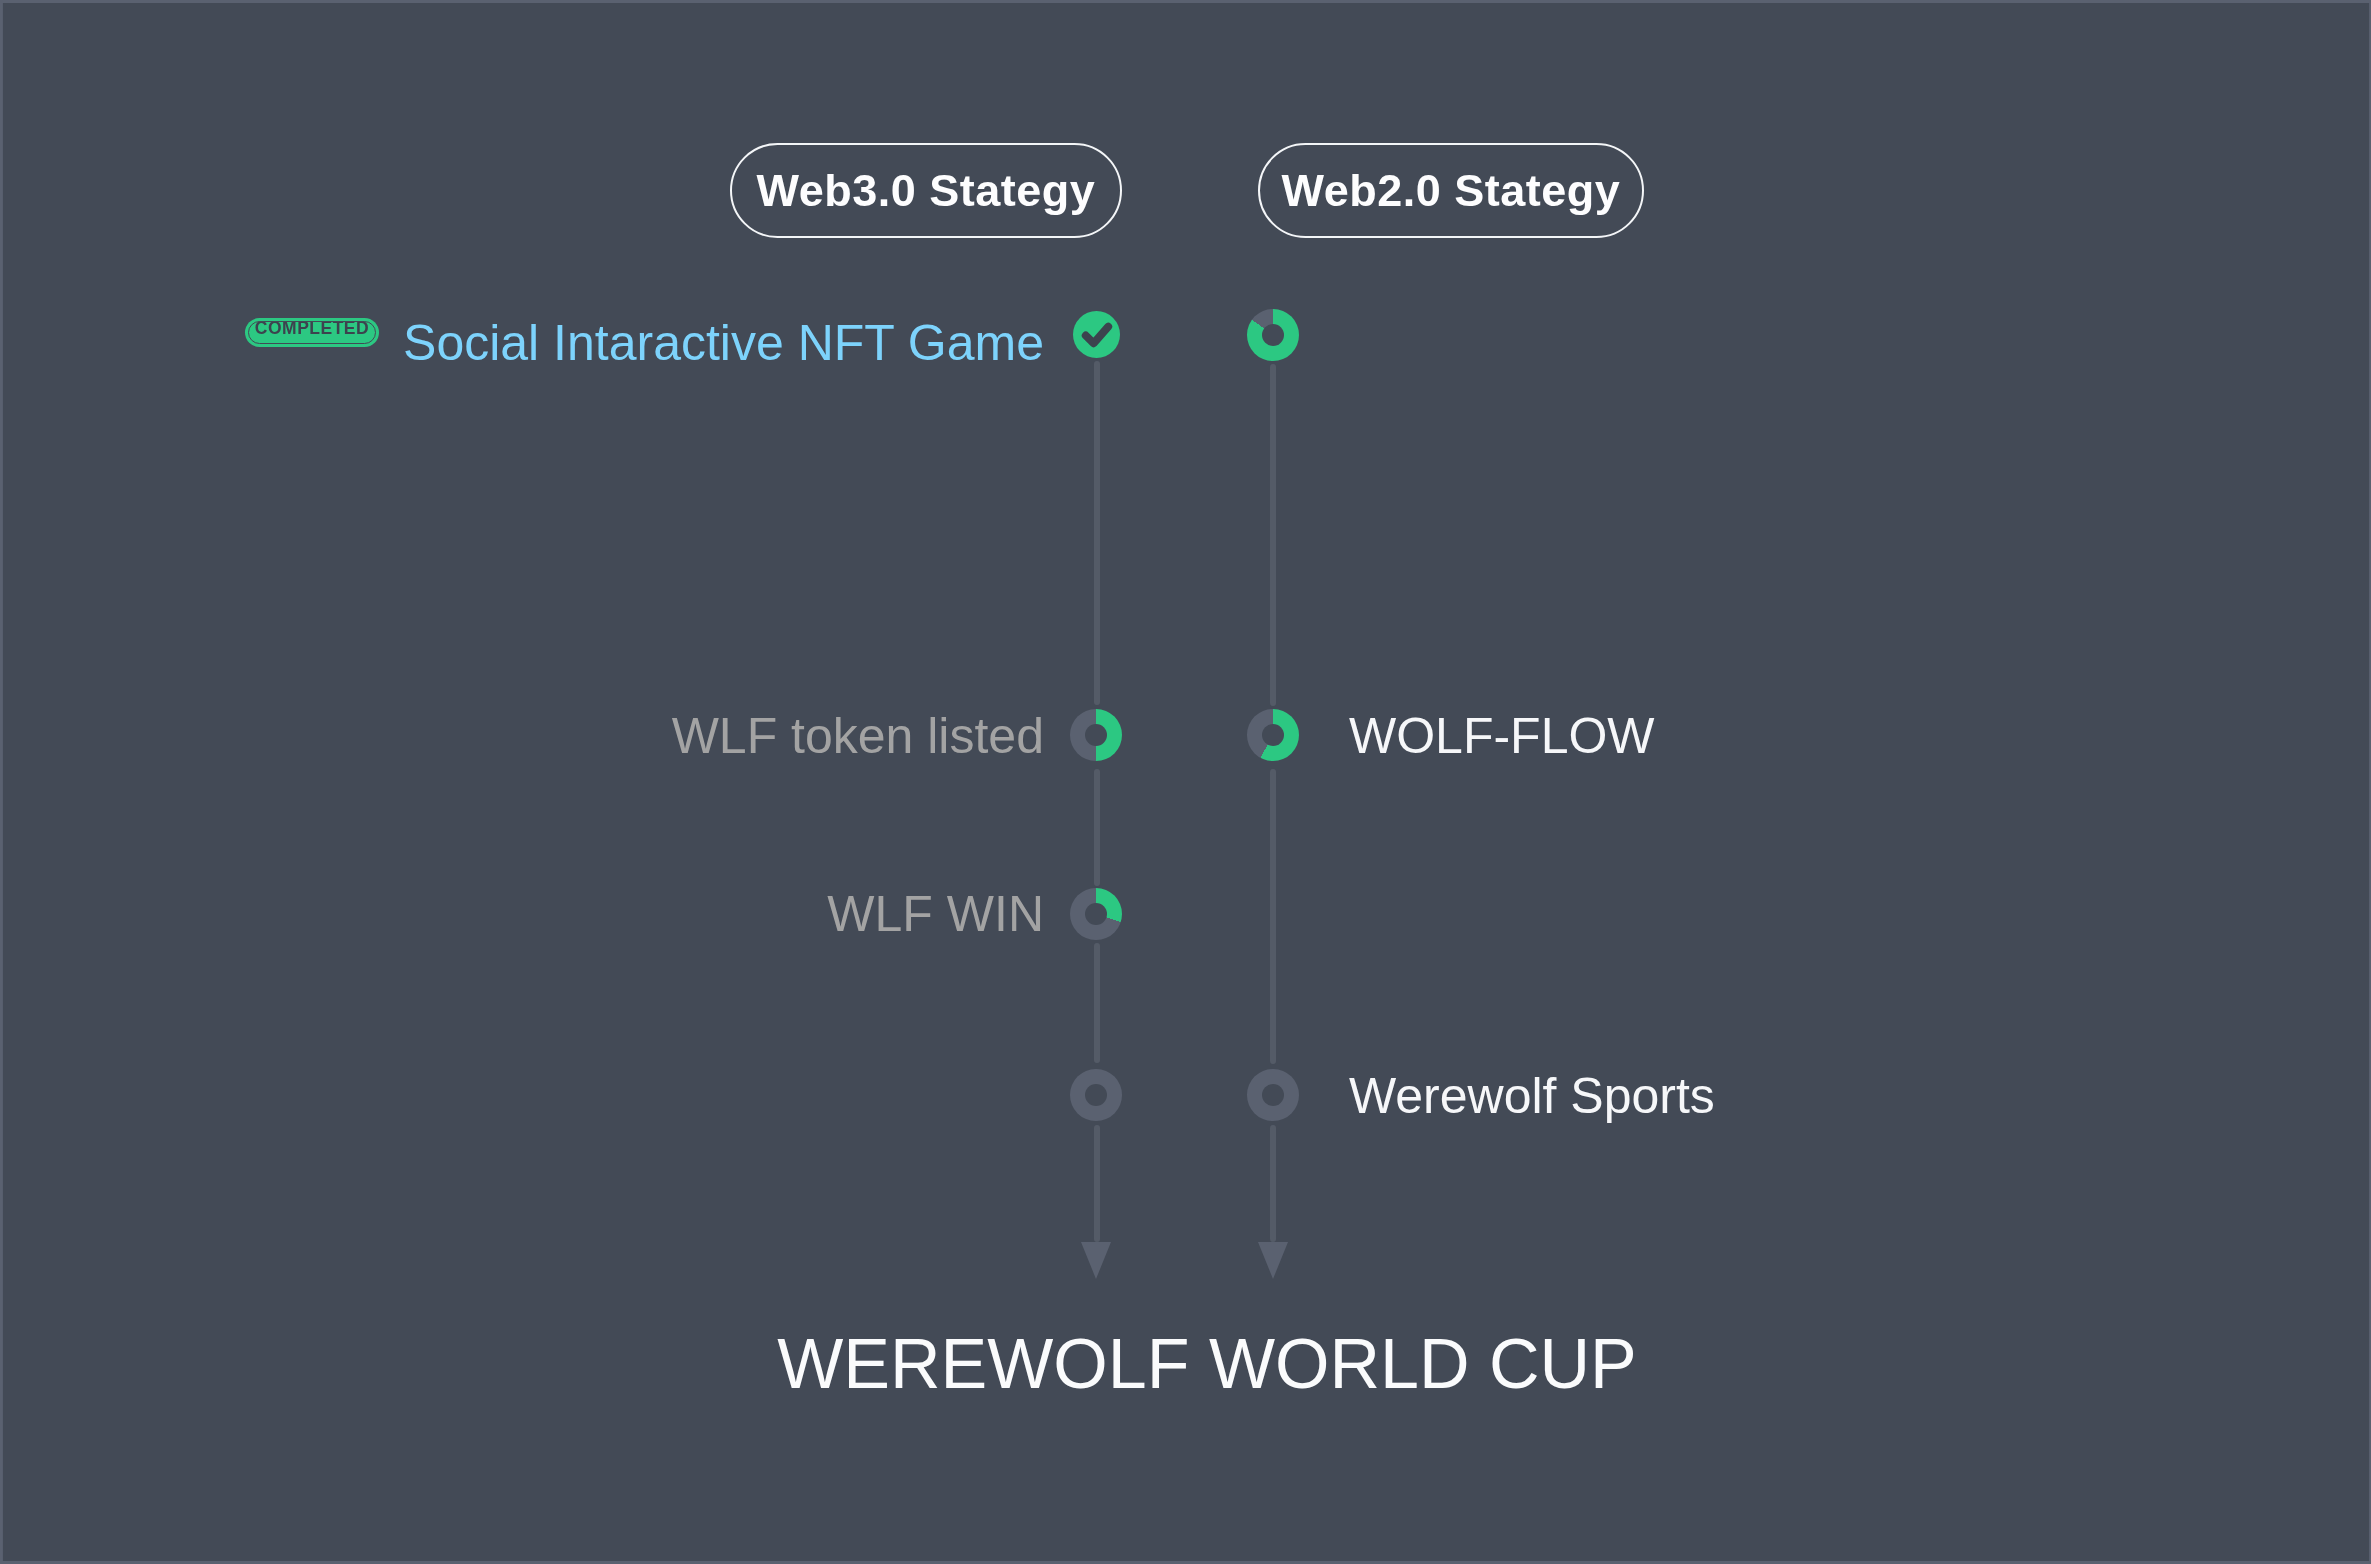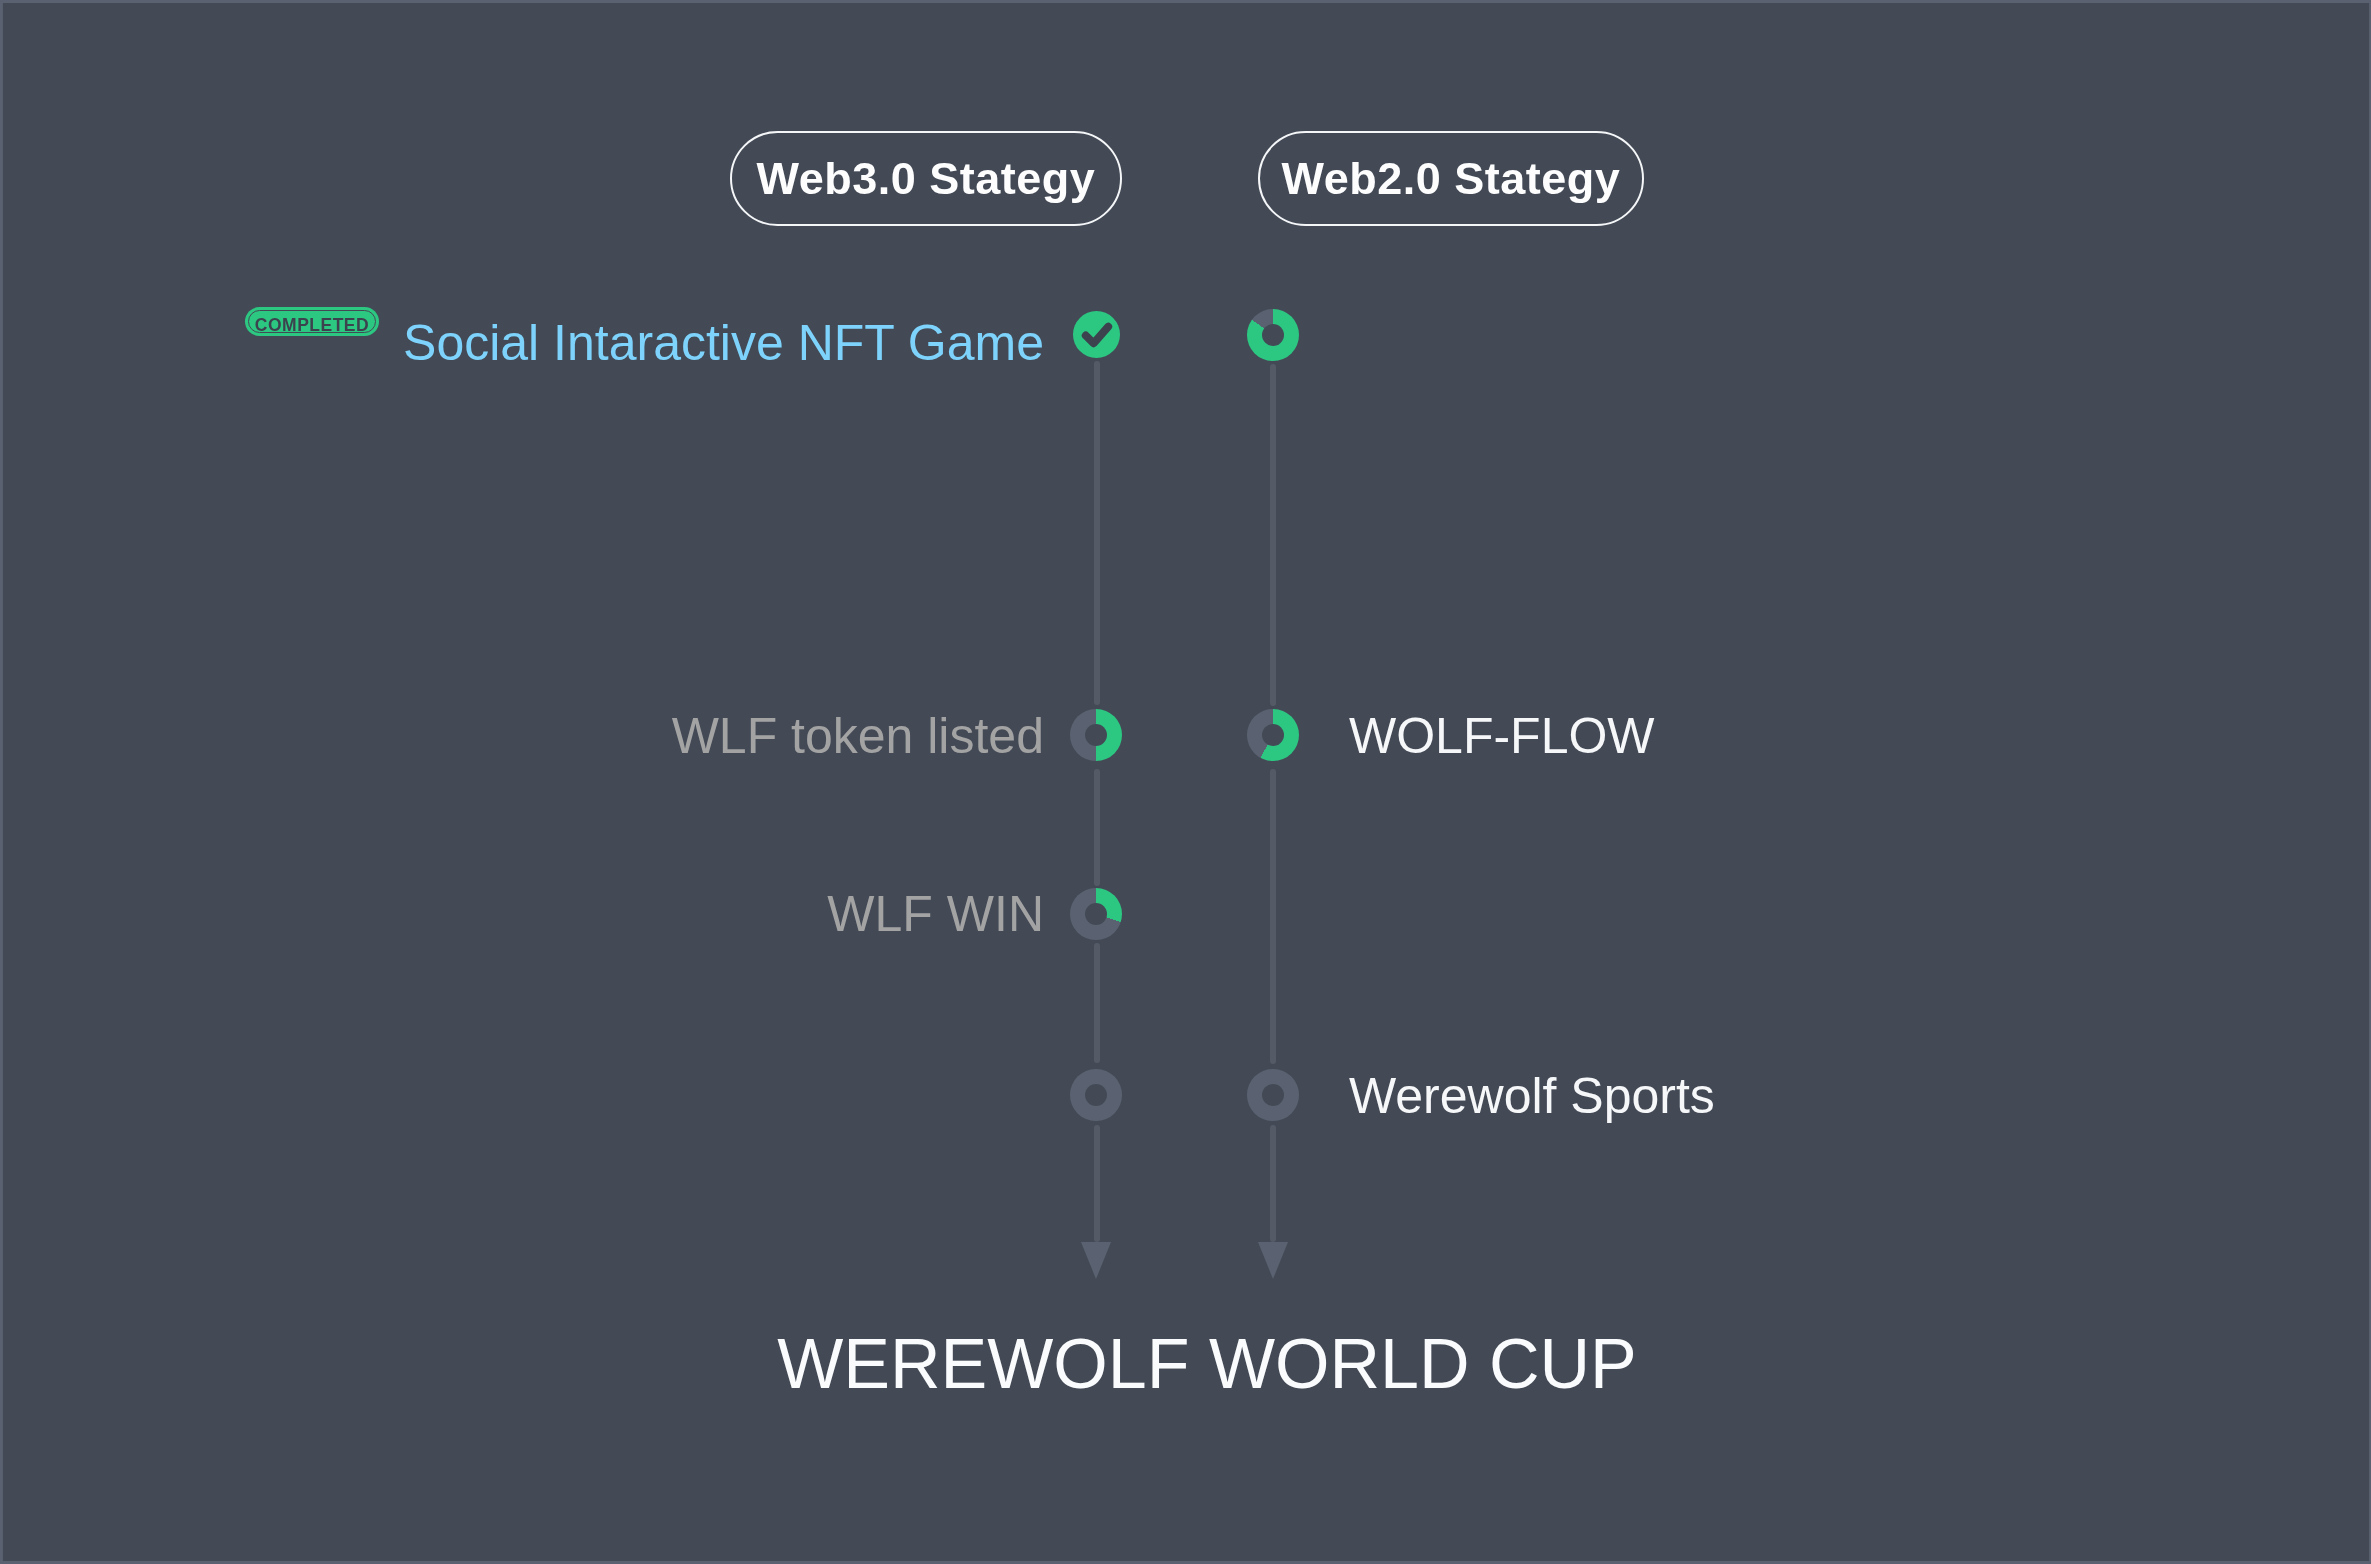--- a/index.html
+++ b/index.html
@@ -6,21 +6,21 @@
   .stage{
     position:relative;
     width:2372px;height:1564px;
     background:#434a56;
     box-shadow:inset 0 0 0 2.9px #5a6170;
     overflow:hidden;
     font-family:"Liberation Sans", sans-serif;
   }
   
   .pill{
-    position:absolute;top:131px;height:95px;
+    position:absolute;top:143px;height:95px;
     border:2.9px solid #f4f6f8;border-radius:58px;
     box-sizing:border-box;
     display:flex;align-items:center;justify-content:center;
     color:#fdfdfe;font-size:45px;font-weight:bold;letter-spacing:0.5px;
   }
   .pill-web3{left:730px;width:392px;}
   .pill-web2{left:1258px;width:386px;}
   
   .tl-seg{position:absolute;width:5.8px;border-radius:2.9px;background:#545b67;}
   .seg-l1{left:1094px;top:361px;height:344px;}
@@ -48,24 +48,24 @@
     content:"";position:absolute;inset:14.6px;border-radius:50%;background:#434a56;
   }
   .donut-l2{left:1070px;top:709px;}
   .donut-l3{left:1070px;top:888px;}
   .donut-l4{left:1070px;top:1069px;}
   .donut-r1{left:1247px;top:309px;}
   .donut-r2{left:1247px;top:709px;}
   .donut-r4{left:1247px;top:1069px;}
   
   .badge{
-    position:absolute;left:245px;top:307px;width:134px;height:29px;
+    position:absolute;left:245px;top:318px;width:134px;height:29px;
     background:#2cc882;border-radius:15.5px;
     outline:1.9px solid #434a56;outline-offset:-4.9px;
-    display:flex;align-items:flex-end;justify-content:center;
+    display:flex;align-items:flex-start;justify-content:center;
     color:#3c434e;font-size:17.5px;font-weight:bold;letter-spacing:0.5px;
   }
   
   .label-left{
     position:absolute;right:1328px;height:66px;line-height:66px;
     white-space:nowrap;text-align:right;
     color:#a3a3a3;font-size:50px;
   }
   .label-social{top:310px;color:#7dd3fc;}
   .label-token{top:703px;}

